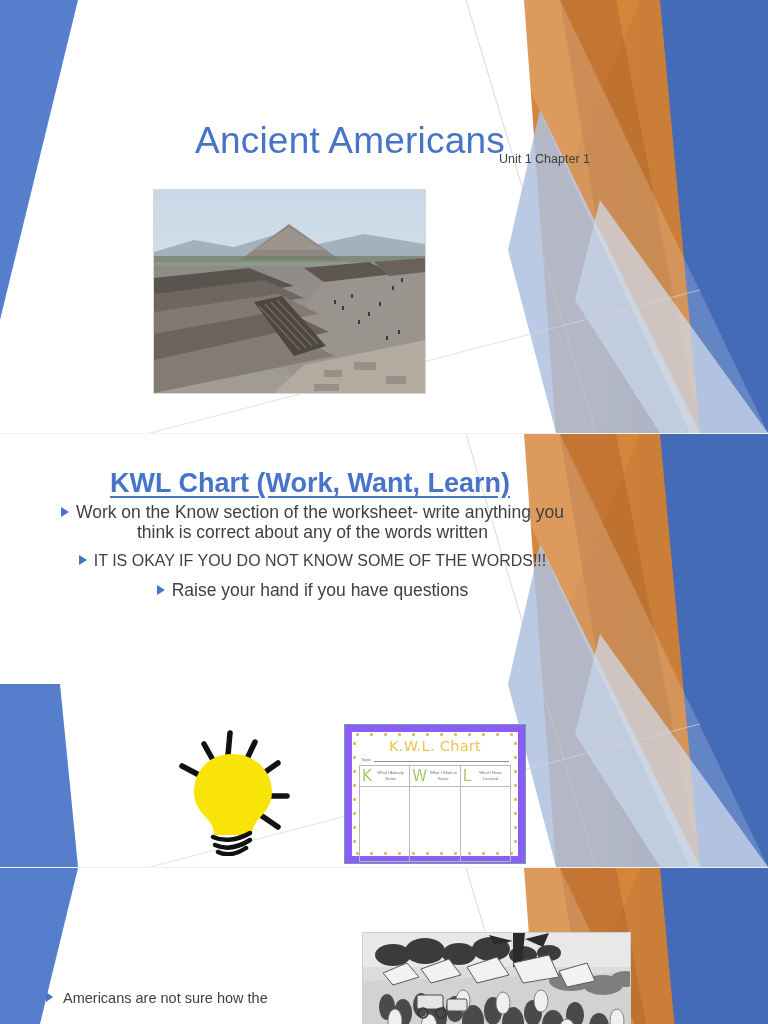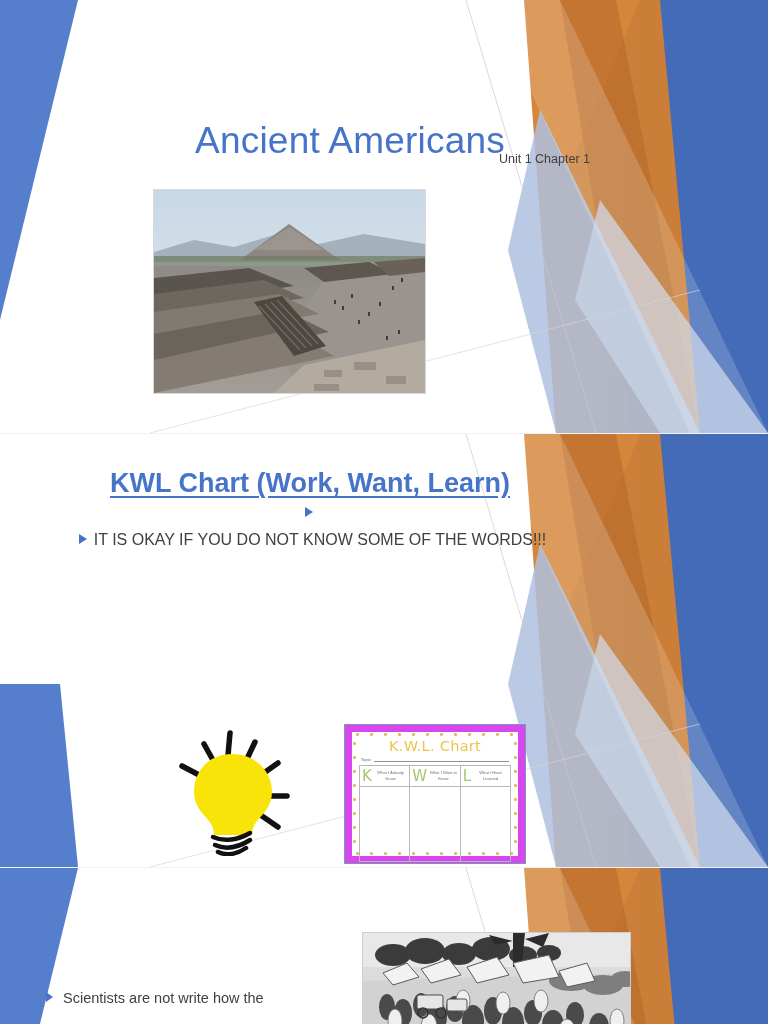--- a/index.html
+++ b/index.html
@@ -120,21 +120,21 @@
   .bul-2 { font-size: 16px; padding: 0 44px; }
   .bul-3 { font-size: 17.5px; padding: 0 60px; }
 
   
   .kwl-sheet {
     position: absolute;
     left: 344px;
     top: 724px;
     width: 182px;
     height: 140px;
-    background: #d946ef;
+    background: #8b5cf6;
     padding: 7px;
     box-sizing: border-box;
     border: 1px solid #6f9fae;
   }
   .kwl-inner {
     width: 100%; height: 100%;
     background: #ffffff;
     box-sizing: border-box;
     padding: 5px 7px;
     position: relative;
@@ -323,22 +323,23 @@
         <polygon points="600,200 768,433 660,433 575,300" fill="#c9d5e9" opacity="0.7"></polygon>
         <polygon points="488,0 560,0 768,433 690,433" fill="#ffffff" opacity="0.18"></polygon>
         <line x1="466" y1="0" x2="596" y2="433" stroke="#c9c9c9" stroke-width="0.7"></line>
         <line x1="150" y1="433" x2="700" y2="290" stroke="#d6d6d6" stroke-width="0.7"></line>
       </svg>
     </div>
 
     <h2 class="heading-2">KWL Chart (Work, Want, Learn) </h2>
 
     <div class="bullets">
-      <div class="bul bul-1"><span class="tri"></span></div>
+      <div class="bul bul-1"><span class="tri"></span><span>Work on the Know section of the worksheet- write anything you think is correct about any of the words written</span></div>
       <div class="bul bul-2"><span class="tri"></span><span>IT IS OKAY IF YOU DO NOT KNOW SOME OF THE WORDS!!!</span></div>
+      <div class="bul bul-3"><span class="tri"></span><span>Raise your hand if you have questions</span></div>
     </div>
   </section>
 
   <div class="bulb">
     <svg viewBox="0 0 132 128" aria-hidden="true">
       <g stroke="#111111" stroke-width="5.5" stroke-linecap="round">
         <line x1="62" y1="5" x2="60" y2="27"></line>
         <line x1="36" y1="16" x2="46" y2="34"></line>
         <line x1="14" y1="38" x2="33" y2="48"></line>
         <line x1="87" y1="14" x2="78" y2="33"></line>
@@ -440,21 +441,21 @@
         <polygon points="524,0 660,0 700,433 556,433" fill="#d3802f" opacity="0.95"></polygon>
         <polygon points="560,0 616,0 700,433 632,433" fill="#b5682a" opacity="0.55"></polygon>
         <polygon points="540,110 700,433 556,433 508,250" fill="#aec1df" opacity="0.85"></polygon>
         <polygon points="488,0 560,0 768,433 690,433" fill="#ffffff" opacity="0.18"></polygon>
         <line x1="466" y1="0" x2="596" y2="433" stroke="#c9c9c9" stroke-width="0.7"></line>
       </svg>
     </div>
 
 
     <div class="mig-bullet">
-      <span class="tri"></span><span>Scientists are not write how the</span>
+      <span class="tri"></span><span>Americans are not sure how the</span>
     </div>
 
     <figure class="photo-mig">
       <svg viewBox="0 0 267 110" preserveAspectRatio="none" aria-hidden="true">
         <rect width="267" height="110" fill="#cfcfcf"></rect>
 
         <rect width="267" height="34" fill="#e8e8e8"></rect>
 
         <g fill="#3b3b3b">
           <ellipse cx="30" cy="22" rx="18" ry="11"></ellipse>

